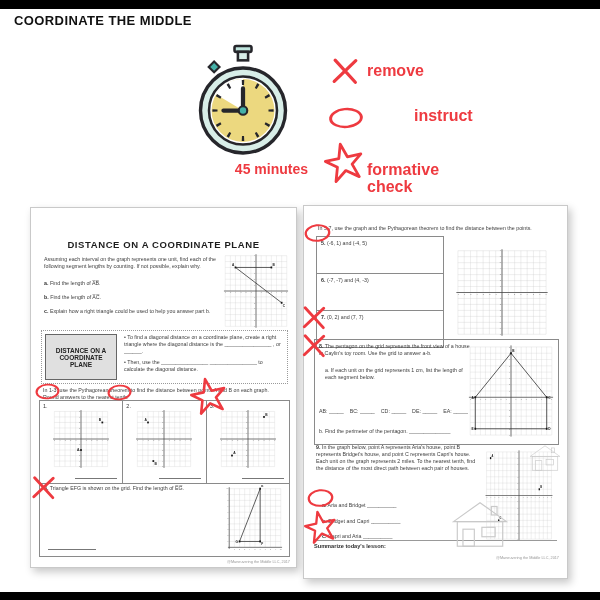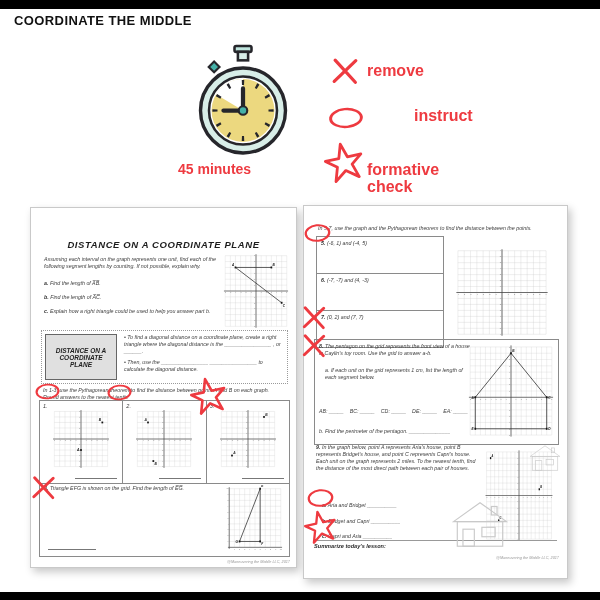--- a/index.html
+++ b/index.html
@@ -8,38 +8,38 @@
     font-family:"Liberation Sans", sans-serif;color:#222;overflow:hidden;
   }
   .abs{position:absolute;}
   
   #topbar{left:0;top:0;width:600px;height:9px;background:#000;}
   #bottombar{left:0;top:592px;width:600px;height:8px;background:#000;}
   #brand{left:14px;top:13px;font-size:13px;font-weight:bold;letter-spacing:.4px;color:#111;}
 
   
   #stopwatch{left:192px;top:44px;width:102px;height:116px;}
-  #timer-label{left:178px;top:161px;width:130px;text-align:left;
+  #timer-label{left:178px;top:161px;width:130px;text-align:right;
     font-size:14px;font-weight:bold;color:var(--c-red);}
 
   
   .mark{display:block;}
   #lg-x{left:330px;top:56px;width:30px;height:30px;}
   #lg-o{left:327px;top:103px;width:38px;height:30px;}
   #lg-star{left:324px;top:141px;width:40px;height:42px;}
   .lg-label{font-size:16px;font-weight:bold;color:var(--c-red);line-height:1.05;}
   #lg-remove{left:367px;top:63px;}
   #lg-instruct{left:370px;top:108px;margin-left:44px;}
   #lg-formative{left:367px;top:162px;width:86px;}
 
   
   .page{background:#fff;border:1px solid #c9c9c9;box-shadow:3px 4px 8px rgba(0,0,0,.22);}
   #page1{left:30px;top:207px;width:265px;height:359px;}
   #page2{left:303px;top:205px;width:263px;height:372px;}
-  .page .abs{position:absolute;font-style:italic;}
+  .page .abs{position:absolute;}
   .wtext{font-size:5.3px;color:#3d3d3d;line-height:1.3;}
   .wnum{font-weight:bold;color:#333;}
   .blankline{display:inline-block;border-bottom:1px solid #777;height:5px;}
 
   
   .p1-title{left:0;top:31px;width:100%;text-align:center;font-size:9.5px;
     font-weight:bold;letter-spacing:.6px;color:#1d1d1d;}
   .p1-intro{left:13px;top:48px;width:176px;}
   .p1-item-a{left:13px;top:72px;width:176px;}
   .p1-item-b{left:13px;top:86px;width:176px;}

